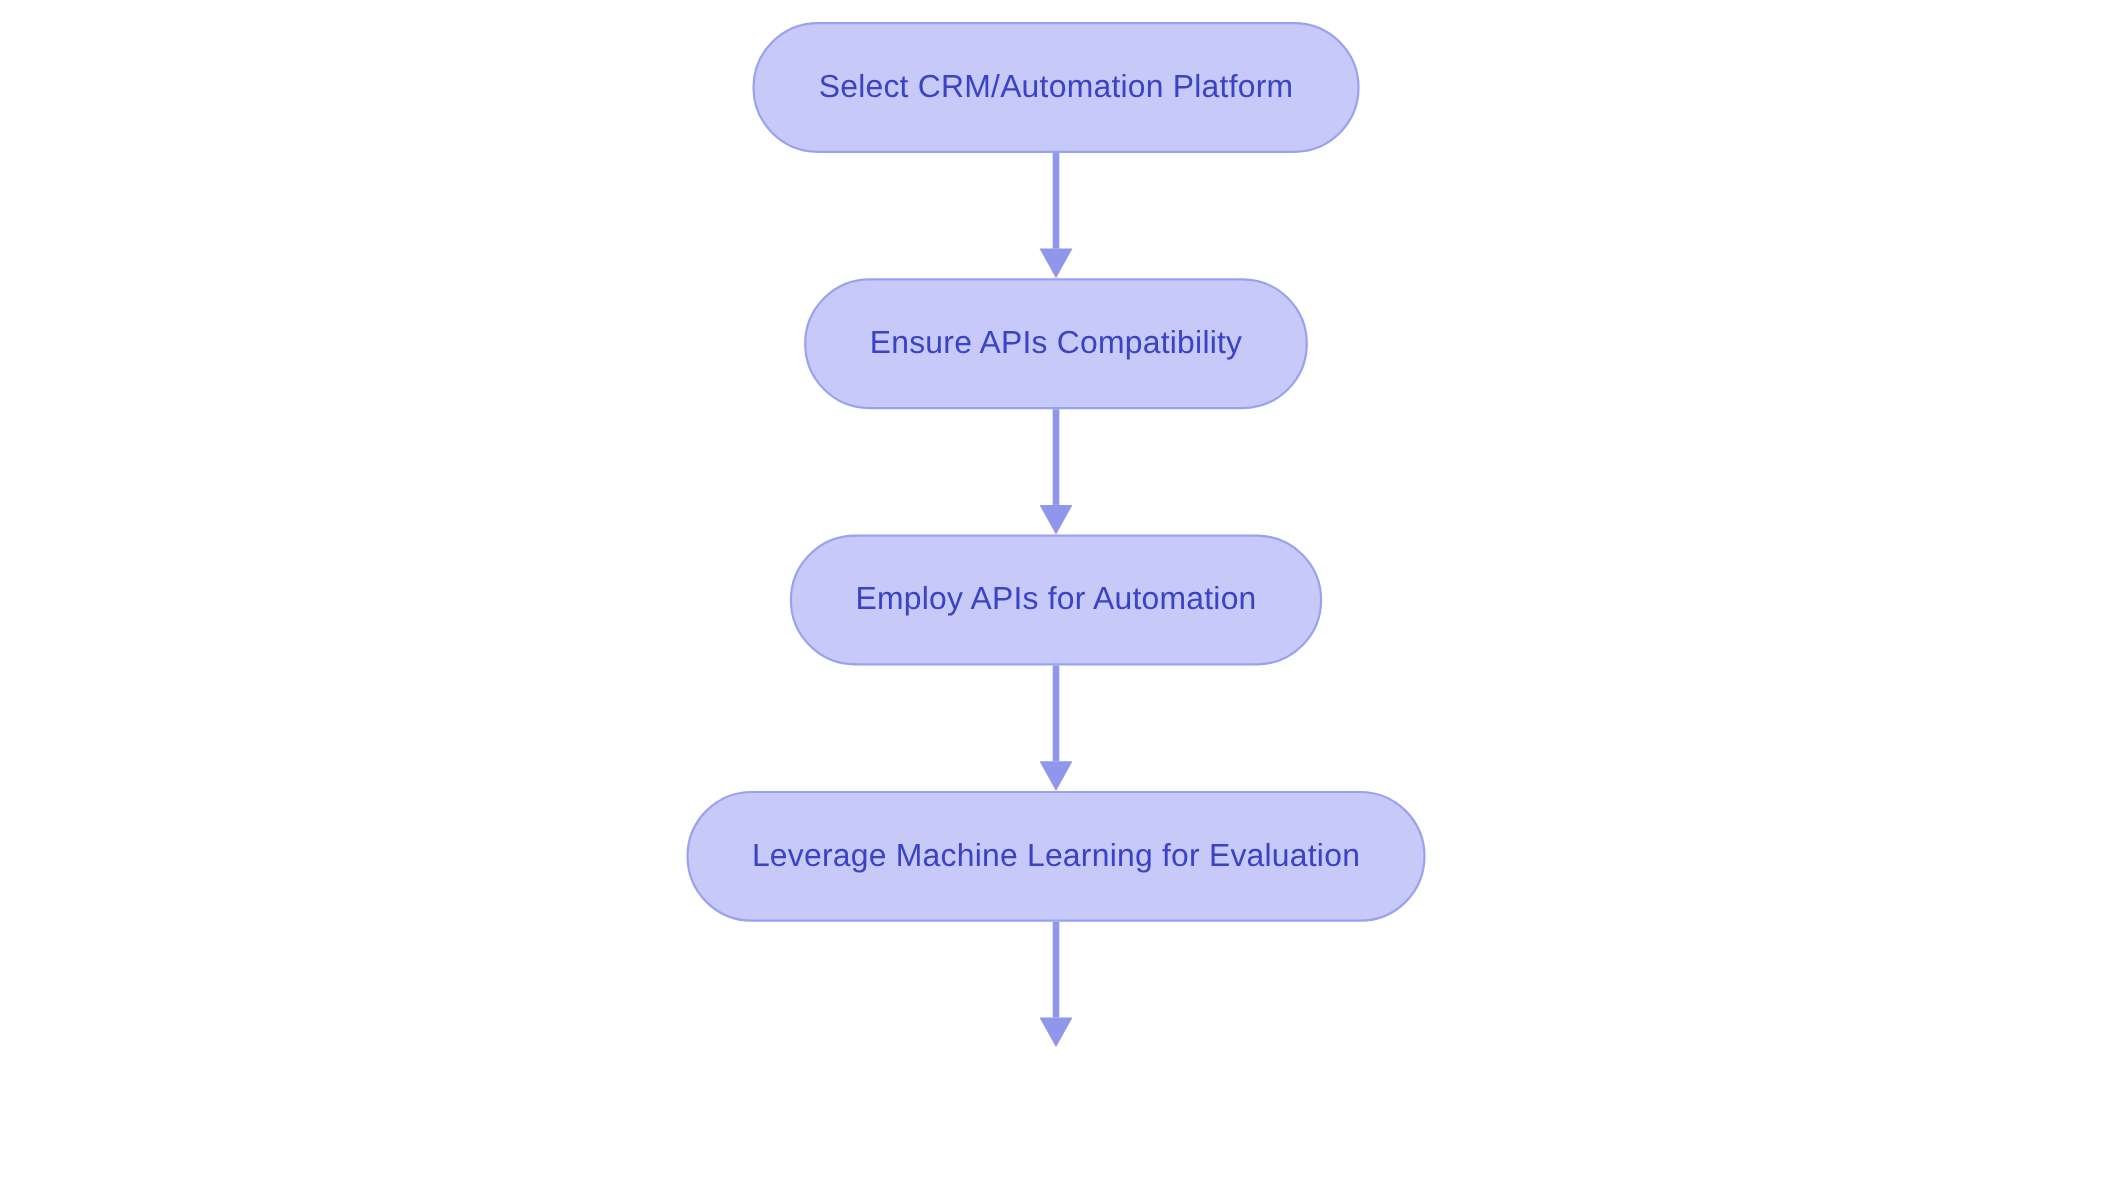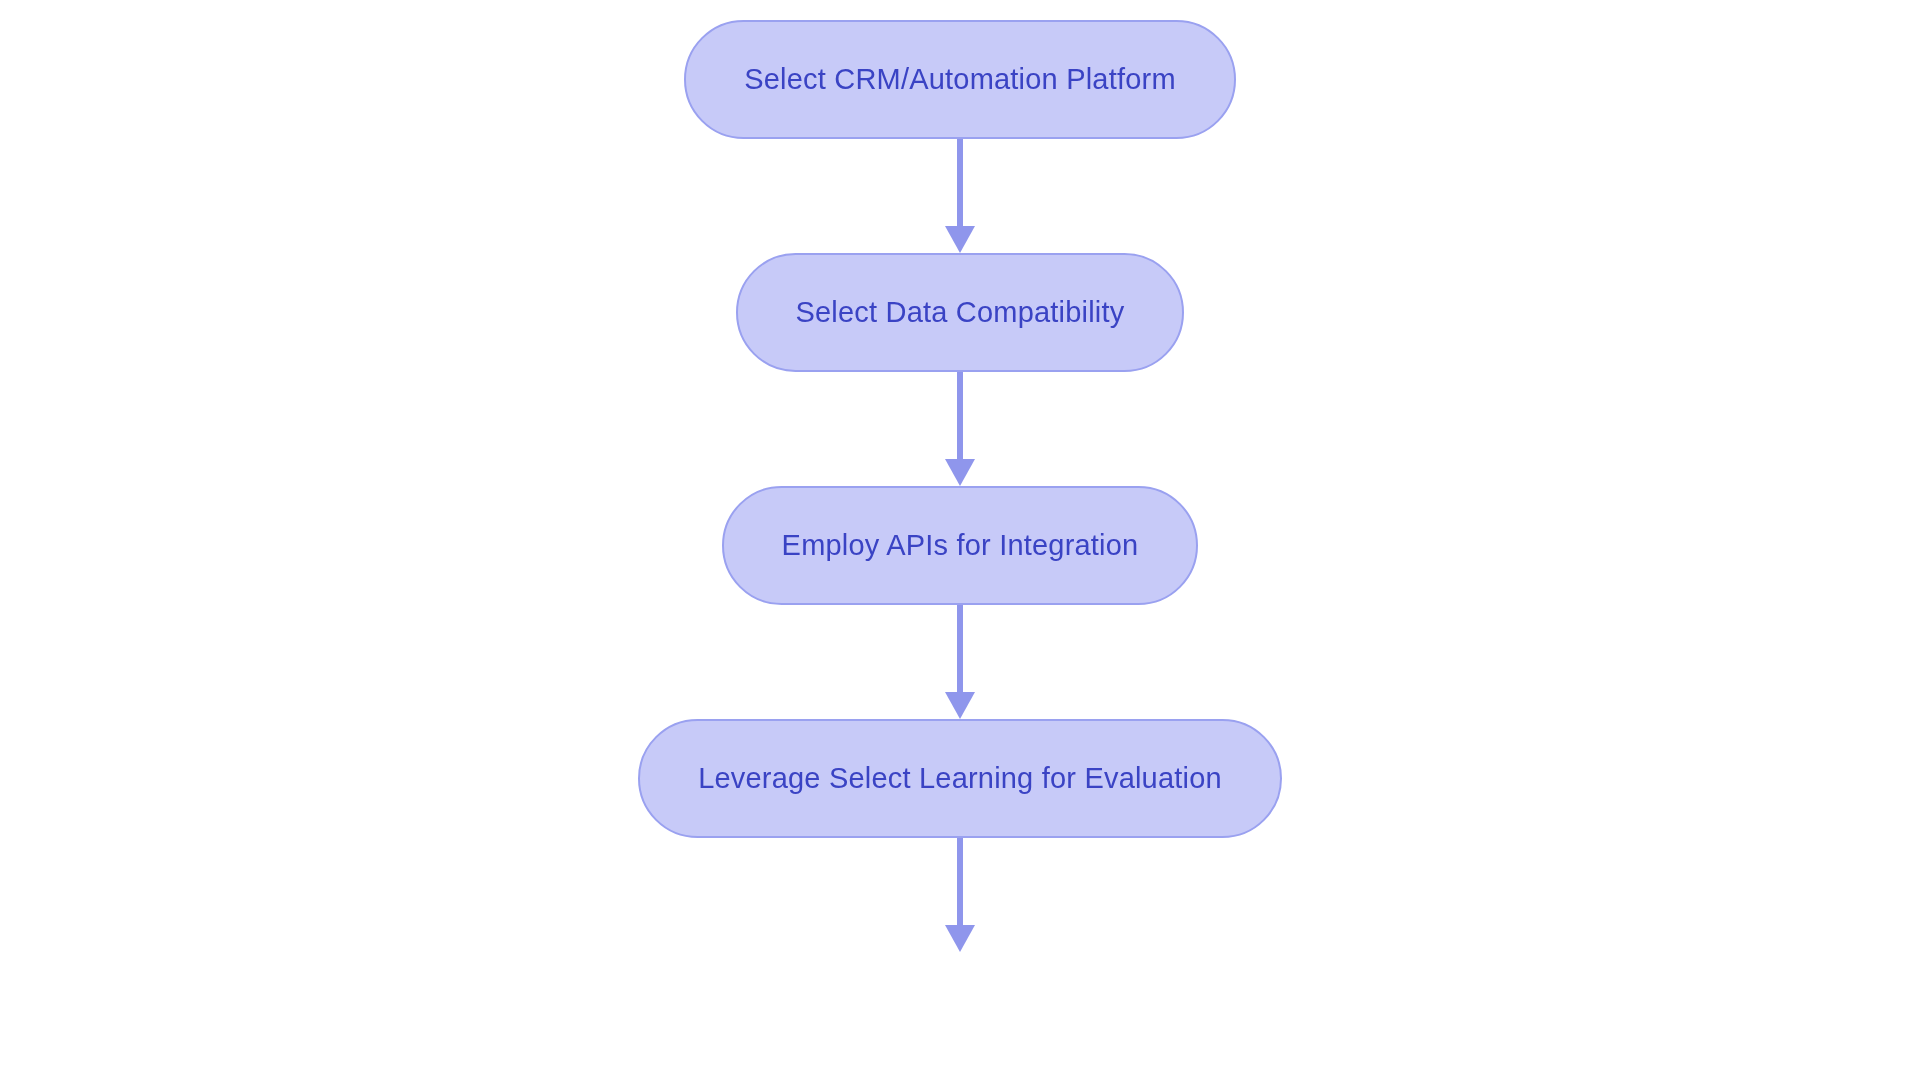--- a/index.html
+++ b/index.html
@@ -65,39 +65,39 @@
   <div class="flow-node">
     <span>Select CRM/Automation Platform</span>
   </div>
 
   <div class="edge-arrow">
     <div class="shaft"></div>
     <div class="head"></div>
   </div>
 
   <div class="flow-node">
-    <span>Select Data Compatibility</span>
+    <span>Ensure APIs Compatibility</span>
   </div>
 
   <div class="edge-arrow">
     <div class="shaft"></div>
     <div class="head"></div>
   </div>
 
   <div class="flow-node">
-    <span>Employ APIs for Integration</span>
+    <span>Employ APIs for Automation</span>
   </div>
 
   <div class="edge-arrow">
     <div class="shaft"></div>
     <div class="head"></div>
   </div>
 
   <div class="flow-node">
-    <span>Leverage Select Learning for Evaluation</span>
+    <span>Leverage Machine Learning for Evaluation</span>
   </div>
 
   <div class="edge-arrow">
     <div class="shaft"></div>
     <div class="head"></div>
   </div>
 
 
 </div>
 

